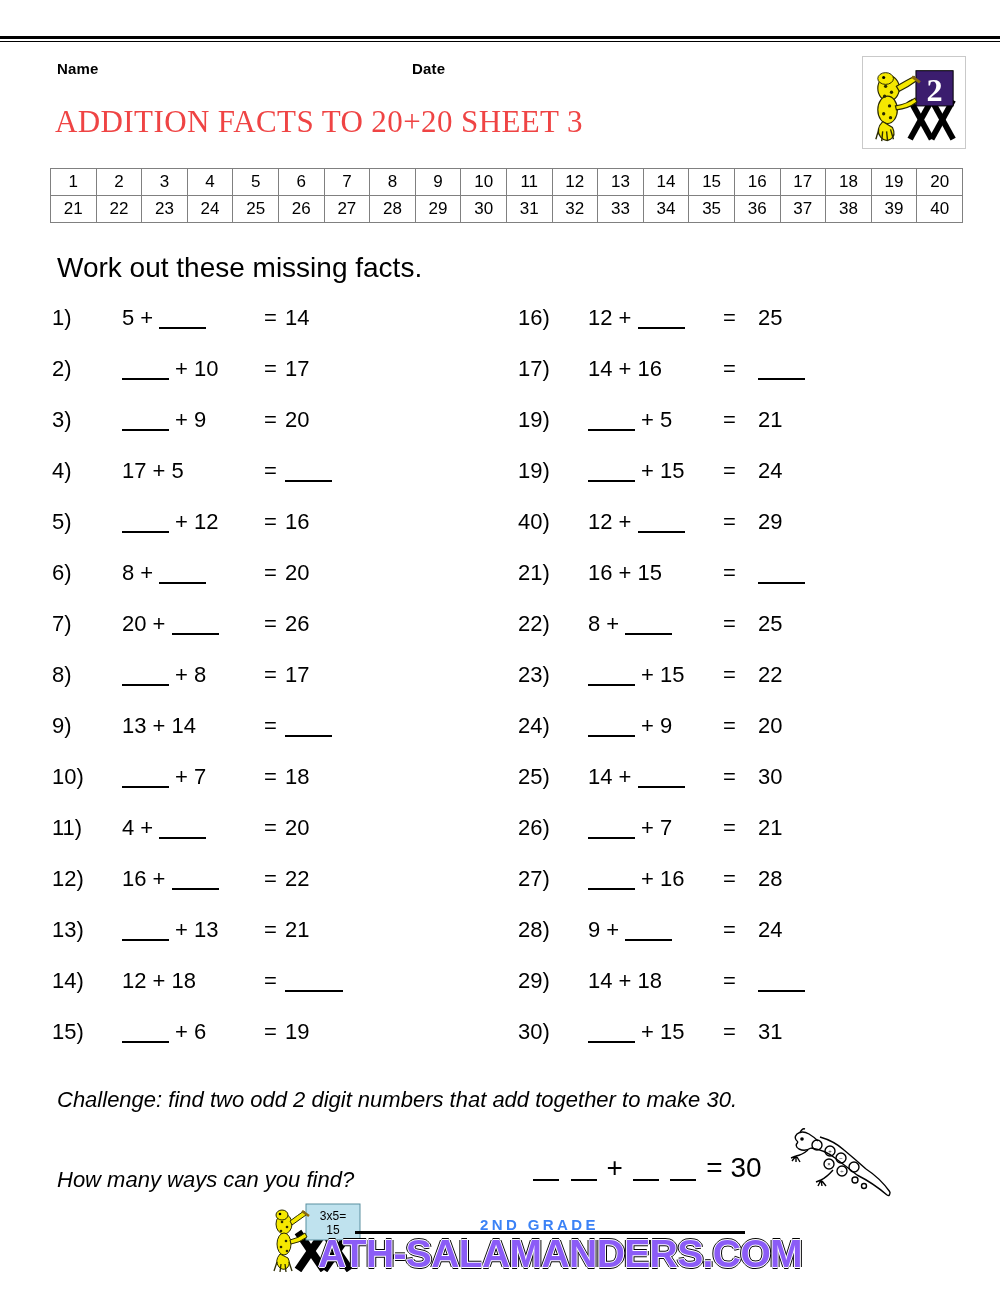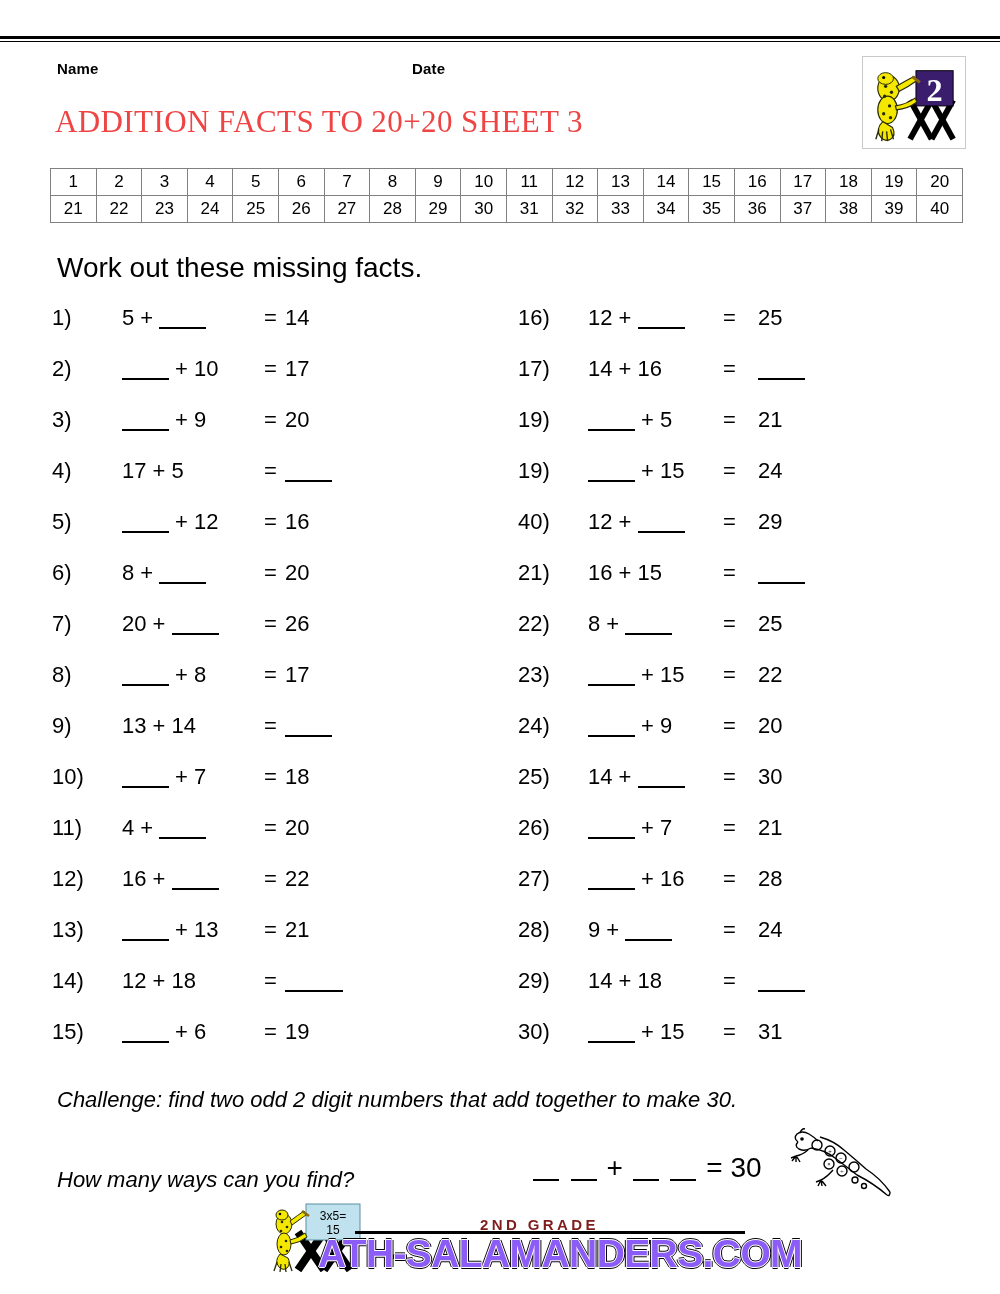--- a/index.html
+++ b/index.html
@@ -172,21 +172,21 @@
     left: 272px; top: 1198px;
     width: 470px; height: 74px;
   }
   #footer-grade-text {
     position: absolute;
     left: 480px; top: 1216px;
     font-family: "Liberation Sans", sans-serif;
     font-size: 15px;
     font-weight: bold;
     letter-spacing: 3.4px;
-    color: #7f1d1d;
+    color: #3b82f6;
   }
   #footer-site-text {
     position: absolute;
     left: 318px; top: 1232px;
     font-family: "Liberation Sans", sans-serif;
     font-size: 39px;
     font-weight: bold;
     letter-spacing: -0.6px;
     color: #8b5cf6;
     -webkit-text-stroke: 0px;

